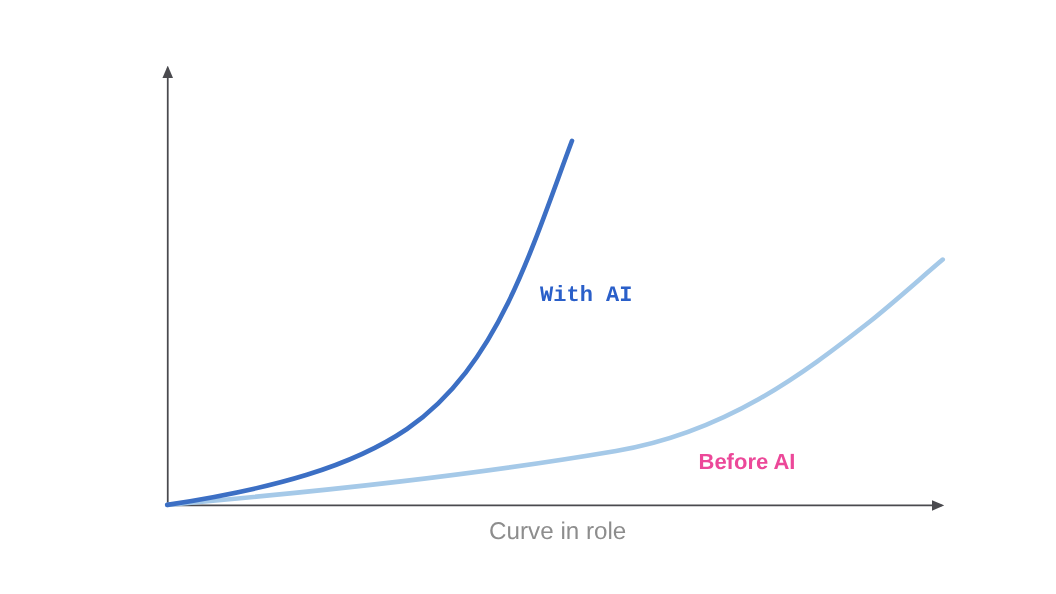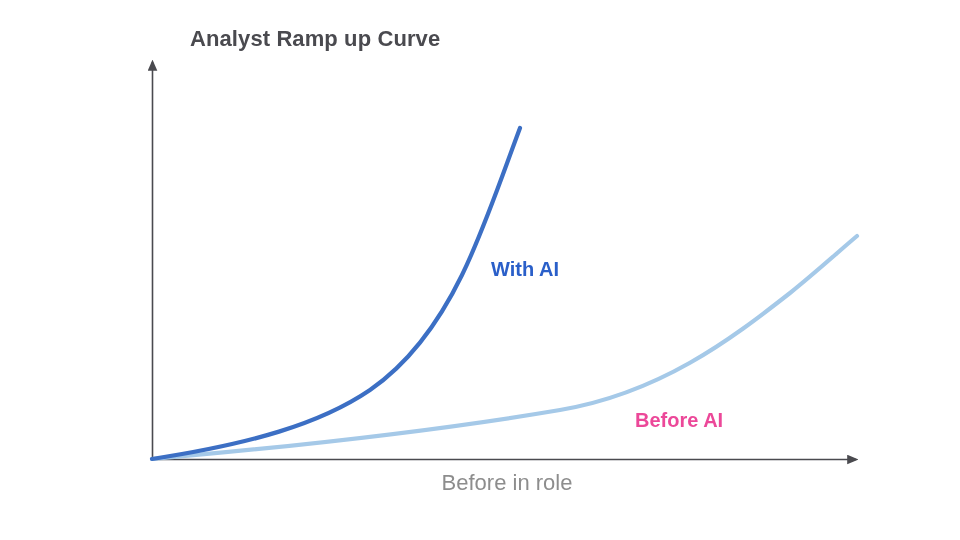--- a/index.html
+++ b/index.html
@@ -66,21 +66,20 @@
     width: 960px;
     height: 540px;
     overflow: visible;
   }
 </style>
 </head>
 <body>
 
 <div id="chart-root">
 
-  <div class="chart-title">Analyst Ramp up Curve</div>
 
   <svg class="plot" viewBox="0 0 960 540">
     <defs>
       <marker id="arrowhead-x" markerWidth="7" markerHeight="7" refX="5.5" refY="3" orient="auto">
         <polygon points="0,0 7,3 0,6" fill="#4a4a4f"></polygon>
       </marker>
       <marker id="arrowhead-y" markerWidth="7" markerHeight="7" refX="5.5" refY="3" orient="auto">
         <polygon points="0,0 7,3 0,6" fill="#4a4a4f"></polygon>
       </marker>
     </defs>
@@ -93,19 +92,19 @@
              C 300 446, 430 432, 560 410
              C 660 393, 730 340, 790 293
              C 815 273, 838 252, 857 236" fill="none" stroke="#a5c9e8" stroke-width="4.2" stroke-linecap="round"></path>
 
     <path d="M 152 459
              C 250 444, 320 424, 370 390
              C 412 361, 440 320, 462 275
              C 484 230, 502 176, 520 128" fill="none" stroke="#3c6fc4" stroke-width="4.2" stroke-linecap="round"></path>
   </svg>
 
-  <div class="series-label" id="label-with-ai" style="color: rgb(42, 95, 201);">With AI</div>
+  <div class="series-label" id="label-with-ai" style="color: rgb(42, 95, 201); font-family: Liberation Mono, monospace;">With AI</div>
 
   <div class="series-label" id="label-before-ai" style="color: #ec4899;">Before AI</div>
 
-  <div class="axis-xlabel">Before in role</div>
+  <div class="axis-xlabel">Curve in role</div>
 
 </div>
 
 </body></html>

